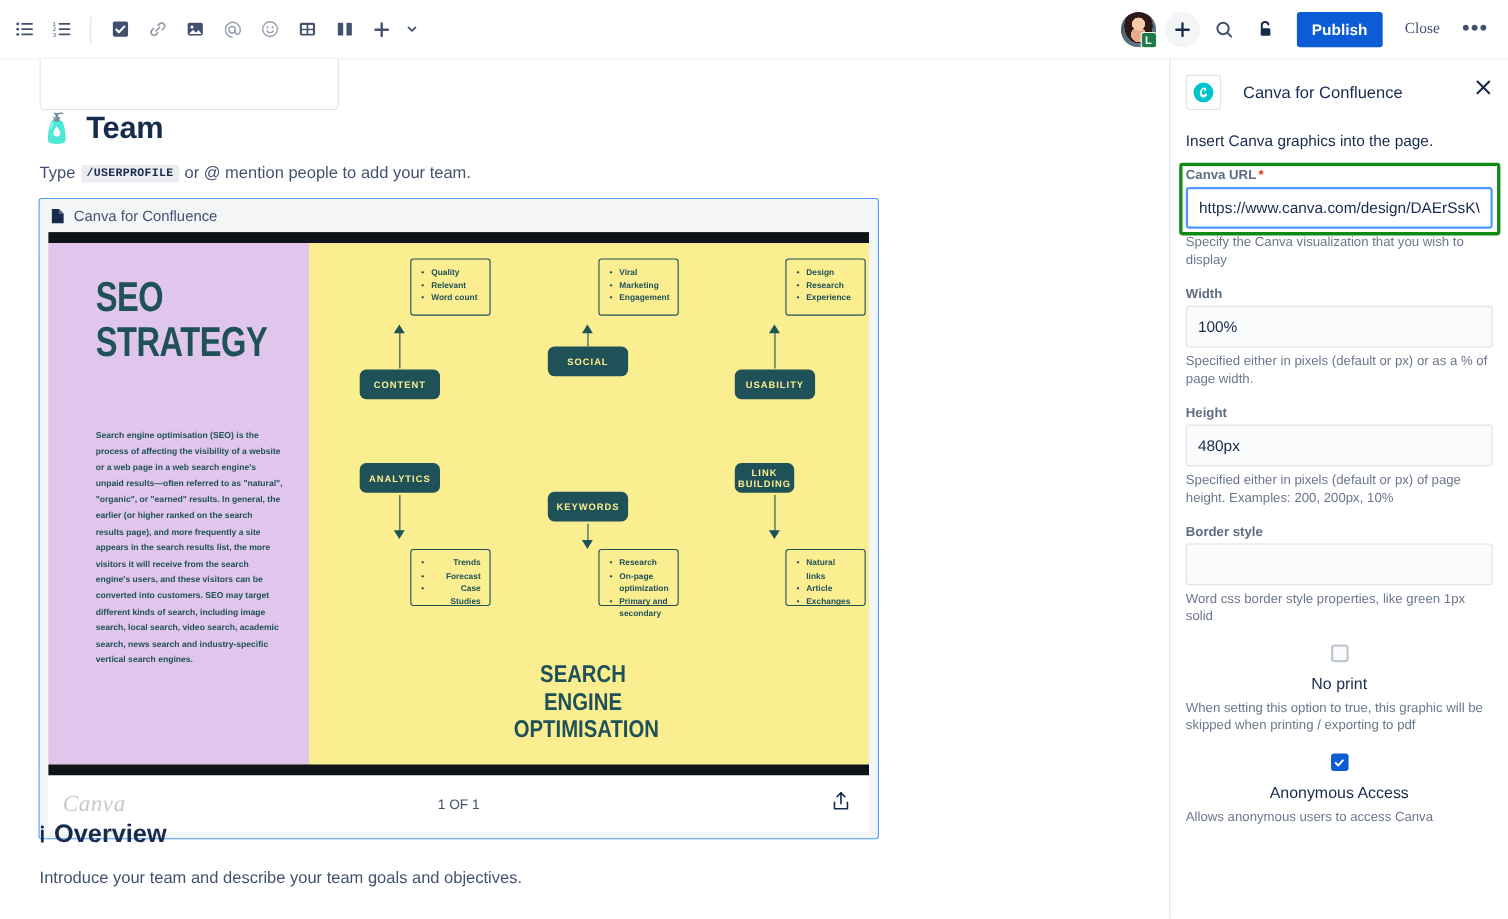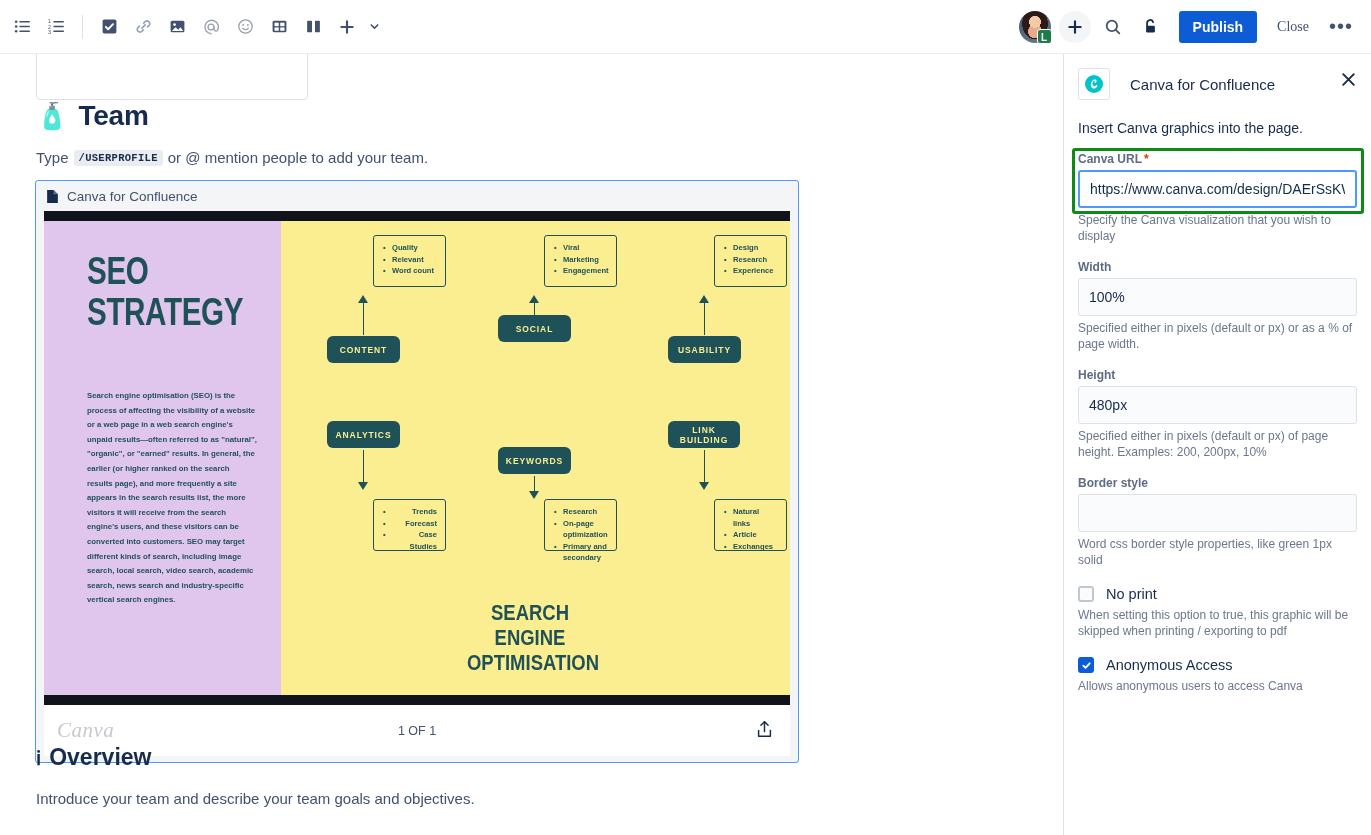--- a/index.html
+++ b/index.html
@@ -221,21 +221,21 @@
     font-family: "Liberation Sans", sans-serif; outline: none;
   }
   .field-hint { font-size: 12px; color: #6B778C; margin-top: 4px; line-height: 16px; }
 
   #url-highlight {
     position: absolute; left: 8px; top: -4px; width: 292px; height: 66px;
     border: 3px solid #0E8A16; border-radius: 3px; pointer-events: none;
   }
   #url-input { background: #ffffff; border: 2px solid #4C9AFF; }
 
-  .check-row { display: flex; align-items: center; gap: 12px; padding: 0 14px; margin-top: 18px; }
+  .check-row { display: flex; align-items: center; gap: 12px; padding: 0 14px; margin-top: 18px; flex-direction: column; }
   .checkbox {
     width: 16px; height: 16px; border-radius: 3px; flex: 0 0 auto;
     border: 2px solid #C1C7D0; background: #FAFBFC;
   }
   .checkbox.checked {
     background: #0B5CD5; border-color: #0B5CD5;
     display: flex; align-items: center; justify-content: center;
   }
   .check-label { font-size: 14.5px; color: #172B4D; }
   .check-hint { padding: 0 14px; font-size: 12px; color: #6B778C; margin-top: 5px; line-height: 16px; }
@@ -463,21 +463,21 @@
             <div class="head"></div>
         </div>
         <div class="listbox" style="left:454px; top:288px; width:73px; height:52px;">
           <ul>
             <li>Research</li>
             <li>On-page optimization</li>
             <li>Primary and secondary</li>
           </ul>
         </div>
 
-        <div class="pill" style="left:624px; top:210px; width:72px; height:27px;">LINK BUILDING</div>
+        <div class="pill" style="left:624px; top:210px; width:54px; height:27px;">LINK BUILDING</div>
         <div class="arrow down" style="left:655px; top:239px; height:40px;">
           <div class="shaft" style="top:0; height:33px;"></div>
             <div class="head"></div>
         </div>
         <div class="listbox" style="left:624px; top:288px; width:73px; height:52px;">
           <ul>
             <li>Natural links</li>
             <li>Article</li>
             <li>Exchanges</li>
           </ul>

